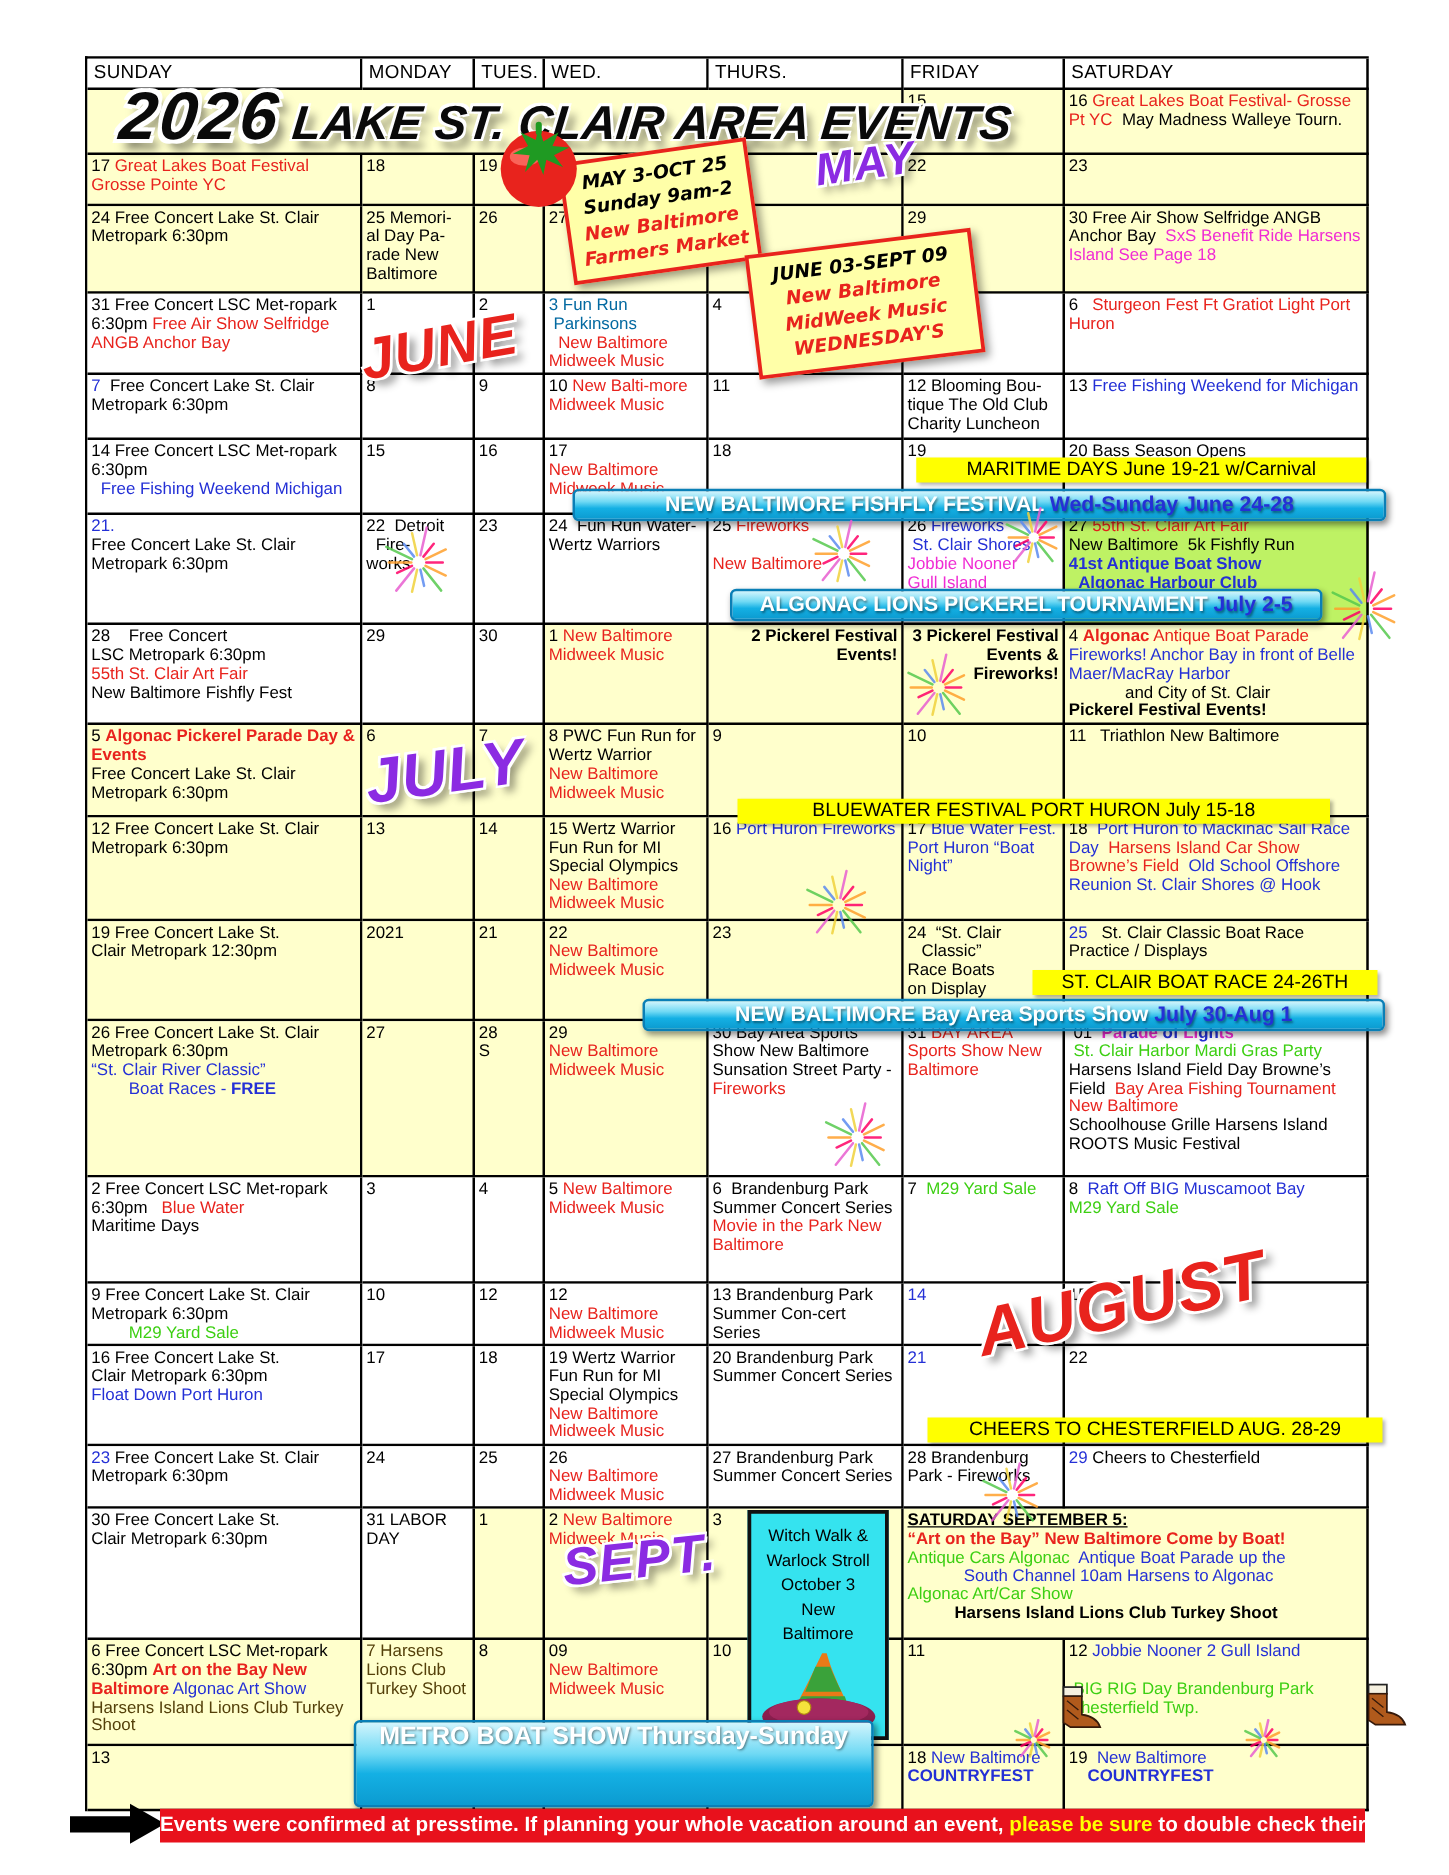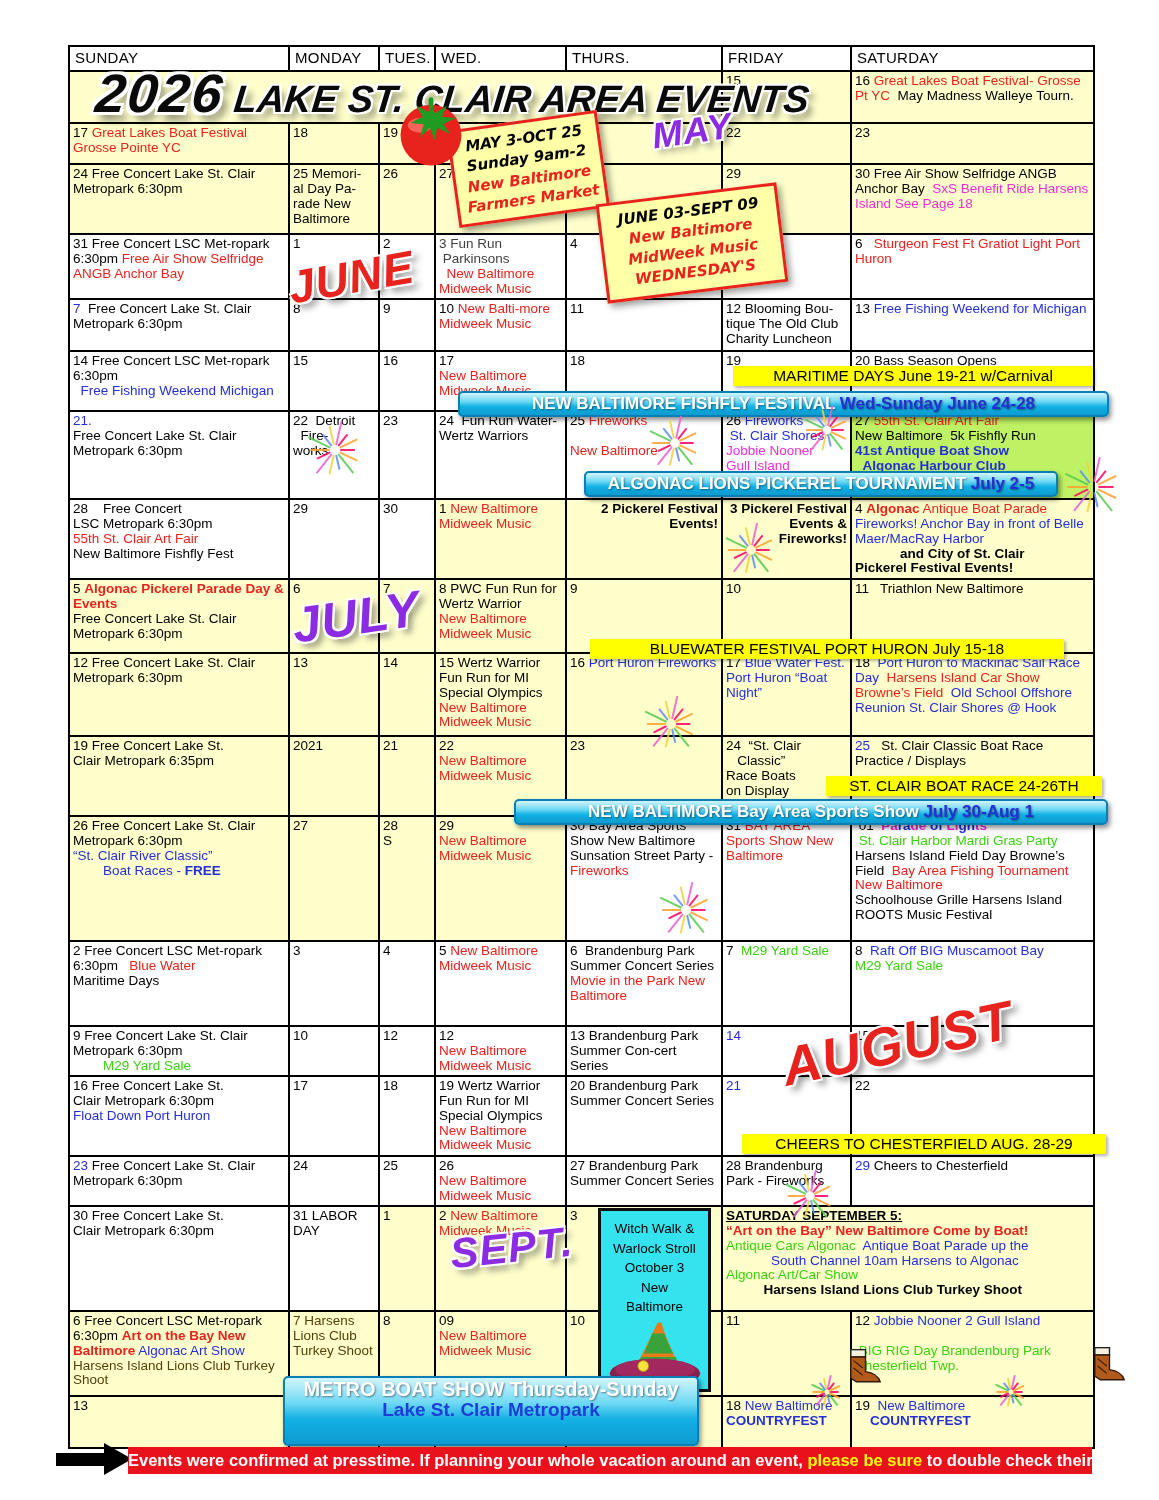--- a/index.html
+++ b/index.html
@@ -79,21 +79,21 @@
         <div class="cal-cell" style="width: 56px; height: 70px; background: rgb(255, 255, 204);"><span class="seg" style="color: rgb(0, 0, 0);">26</span></div>
         <div class="cal-cell" style="width: 131px; height: 70px; background: rgb(255, 255, 204);"><span class="seg" style="color: rgb(0, 0, 0);">27</span></div>
         <div class="cal-cell" style="width: 156px; height: 70px; background: rgb(255, 255, 204);"></div>
         <div class="cal-cell" style="width: 129px; height: 70px; background: rgb(255, 255, 204);"><span class="seg" style="color: rgb(0, 0, 0);">29</span></div>
         <div class="cal-cell" style="width: 243px; height: 70px; background: rgb(255, 255, 204);"><span class="seg" style="color: rgb(0, 0, 0);">30 Free Air Show Selfridge ANGB Anchor Bay  </span><span class="seg" style="color: rgb(240, 44, 212);">SxS Benefit Ride Harsens Island See Page 18</span></div>
       </div>
       <div class="cal-row">
         <div class="cal-cell" style="width: 220px; height: 65px; background: rgb(255, 255, 255);"><span class="seg" style="color: rgb(0, 0, 0);">31 Free Concert LSC Met-ropark 6:30pm </span><span class="seg" style="color: rgb(232, 35, 29);">Free Air Show Selfridge ANGB Anchor Bay</span></div>
         <div class="cal-cell" style="width: 90px; height: 65px; background: rgb(255, 255, 255);"><span class="seg" style="color: rgb(0, 0, 0);">1</span></div>
         <div class="cal-cell" style="width: 56px; height: 65px; background: rgb(255, 255, 255);"><span class="seg" style="color: rgb(0, 0, 0);">2</span></div>
-        <div class="cal-cell" style="width: 131px; height: 65px; background: rgb(255, 255, 255);"><span class="seg" style="color: #404040;">3 Fun Run
+        <div class="cal-cell" style="width: 131px; height: 65px; background: rgb(255, 255, 255);"><span class="seg" style="color: #0369a1;">3 Fun Run
  Parkinsons
 </span><span class="seg" style="color: rgb(232, 35, 29);">  New Baltimore Midweek Music</span></div>
         <div class="cal-cell" style="width: 156px; height: 65px; background: rgb(255, 255, 255);"><span class="seg" style="color: rgb(0, 0, 0);">4</span></div>
         <div class="cal-cell" style="width: 129px; height: 65px; background: rgb(255, 255, 255);"></div>
         <div class="cal-cell" style="width: 243px; height: 65px; background: rgb(255, 255, 255);"><span class="seg" style="color: rgb(0, 0, 0);">6   </span><span class="seg" style="color: rgb(232, 35, 29);">Sturgeon Fest Ft Gratiot Light Port Huron</span></div>
       </div>
       <div class="cal-row">
         <div class="cal-cell" style="width: 220px; height: 52px; background: rgb(255, 255, 255);"><span class="seg" style="color: rgb(36, 48, 214);">7</span><span class="seg" style="color: rgb(0, 0, 0);">  Free Concert Lake St. Clair Metropark 6:30pm</span></div>
         <div class="cal-cell" style="width: 90px; height: 52px; background: rgb(255, 255, 255);"><span class="seg" style="color: rgb(0, 0, 0);">8</span></div>
         <div class="cal-cell" style="width: 56px; height: 52px; background: rgb(255, 255, 255);"><span class="seg" style="color: rgb(0, 0, 0);">9</span></div>
@@ -138,21 +138,21 @@
 LSC Metropark 6:30pm
 </span><span class="seg" style="color: rgb(232, 35, 29);">55th St. Clair Art Fair
 </span><span class="seg" style="color: rgb(0, 0, 0);">New Baltimore Fishfly Fest</span></div>
         <div class="cal-cell" style="width: 90px; height: 80px; background: rgb(255, 255, 255);"><span class="seg" style="color: rgb(0, 0, 0);">29</span></div>
         <div class="cal-cell" style="width: 56px; height: 80px; background: rgb(255, 255, 255);"><span class="seg" style="color: rgb(0, 0, 0);">30</span></div>
         <div class="cal-cell" style="width: 131px; height: 80px; background: rgb(255, 255, 204);"><span class="seg" style="color: rgb(0, 0, 0);">1 </span><span class="seg" style="color: rgb(232, 35, 29);">New Baltimore Midweek Music</span></div>
         <div class="cal-cell" style="width: 156px; height: 80px; background: rgb(255, 255, 204); text-align: right;"><span class="seg" style="color: rgb(0, 0, 0); font-weight: bold;">2 Pickerel Festival Events!</span></div>
         <div class="cal-cell" style="width: 129px; height: 80px; background: rgb(255, 255, 204); text-align: right;"><span class="seg" style="color: rgb(0, 0, 0); font-weight: bold;">3 Pickerel Festival Events &amp; Fireworks!</span></div>
         <div class="cal-cell" style="width: 243px; height: 80px; background: rgb(255, 255, 204);"><span class="seg" style="color: rgb(0, 0, 0);">4 </span><span class="seg" style="color: rgb(232, 35, 29); font-weight: bold;">Algonac</span><span class="seg" style="color: rgb(232, 35, 29);"> Antique Boat Parade
 </span><span class="seg" style="color: rgb(36, 48, 214);">Fireworks! Anchor Bay in front of Belle Maer/MacRay Harbor
-</span><span class="seg" style="color: rgb(0, 0, 0); font-weight: bold;">            and City of St. Clair
+</span><span class="seg" style="color: rgb(0, 0, 0);">            and City of St. Clair
 </span><span class="seg" style="color: rgb(0, 0, 0); font-weight: bold;">Pickerel Festival Events!</span></div>
       </div>
       <div class="cal-row">
         <div class="cal-cell" style="width: 220px; height: 74px; background: rgb(255, 255, 204);"><span class="seg" style="color: rgb(0, 0, 0);">5 </span><span class="seg" style="color: rgb(232, 35, 29); font-weight: bold;">Algonac Pickerel Parade Day &amp; Events</span><span class="seg" style="color: rgb(0, 0, 0);">
 Free Concert Lake St. Clair Metropark 6:30pm</span></div>
         <div class="cal-cell" style="width: 90px; height: 74px; background: rgb(255, 255, 204);"><span class="seg" style="color: rgb(0, 0, 0);">6</span></div>
         <div class="cal-cell" style="width: 56px; height: 74px; background: rgb(255, 255, 204);"><span class="seg" style="color: rgb(0, 0, 0);">7</span></div>
         <div class="cal-cell" style="width: 131px; height: 74px; background: rgb(255, 255, 204);"><span class="seg" style="color: rgb(0, 0, 0);">8 PWC Fun Run for Wertz Warrior
 </span><span class="seg" style="color: rgb(232, 35, 29);">New Baltimore Midweek Music</span></div>
         <div class="cal-cell" style="width: 156px; height: 74px; background: rgb(255, 255, 204);"><span class="seg" style="color: rgb(0, 0, 0);">9</span></div>
@@ -164,21 +164,21 @@
         <div class="cal-cell" style="width: 90px; height: 83px; background: rgb(255, 255, 204);"><span class="seg" style="color: rgb(0, 0, 0);">13</span></div>
         <div class="cal-cell" style="width: 56px; height: 83px; background: rgb(255, 255, 204);"><span class="seg" style="color: rgb(0, 0, 0);">14</span></div>
         <div class="cal-cell" style="width: 131px; height: 83px; background: rgb(255, 255, 204);"><span class="seg" style="color: rgb(0, 0, 0);">15 Wertz Warrior Fun Run for MI Special Olympics
 </span><span class="seg" style="color: rgb(232, 35, 29);">New Baltimore Midweek Music</span></div>
         <div class="cal-cell" style="width: 156px; height: 83px; background: rgb(255, 255, 204);"><span class="seg" style="color: rgb(0, 0, 0);">16 </span><span class="seg" style="color: rgb(36, 48, 214);">Port Huron Fireworks</span></div>
         <div class="cal-cell" style="width: 129px; height: 83px; background: rgb(255, 255, 204);"><span class="seg" style="color: rgb(0, 0, 0);">17 </span><span class="seg" style="color: rgb(36, 48, 214);">Blue Water Fest. Port Huron “Boat Night”</span></div>
         <div class="cal-cell" style="width: 243px; height: 83px; background: rgb(255, 255, 204);"><span class="seg" style="color: rgb(0, 0, 0);">18  </span><span class="seg" style="color: rgb(36, 48, 214);">Port Huron to Mackinac Sail Race Day  </span><span class="seg" style="color: rgb(232, 35, 29);">Harsens Island Car Show Browne’s Field  </span><span class="seg" style="color: rgb(36, 48, 214);">Old School Offshore Reunion St. Clair Shores @ Hook</span></div>
       </div>
       <div class="cal-row">
         <div class="cal-cell" style="width: 220px; height: 80px; background: rgb(255, 255, 204);"><span class="seg" style="color: rgb(0, 0, 0);">19 Free Concert Lake St.
-Clair Metropark 6:35pm</span></div>
+Clair Metropark 12:30pm</span></div>
         <div class="cal-cell" style="width: 90px; height: 80px; background: rgb(255, 255, 204);"><span class="seg" style="color: rgb(0, 0, 0);">2021</span></div>
         <div class="cal-cell" style="width: 56px; height: 80px; background: rgb(255, 255, 204);"><span class="seg" style="color: rgb(0, 0, 0);">21</span></div>
         <div class="cal-cell" style="width: 131px; height: 80px; background: rgb(255, 255, 204);"><span class="seg" style="color: rgb(0, 0, 0);">22
 </span><span class="seg" style="color: rgb(232, 35, 29);">New Baltimore Midweek Music</span></div>
         <div class="cal-cell" style="width: 156px; height: 80px; background: rgb(255, 255, 204);"><span class="seg" style="color: rgb(0, 0, 0);">23</span></div>
         <div class="cal-cell" style="width: 129px; height: 80px; background: rgb(255, 255, 204);"><span class="seg" style="color: rgb(0, 0, 0);">24  “St. Clair
    Classic”
 Race Boats
 on Display</span></div>
         <div class="cal-cell" style="width: 243px; height: 80px; background: rgb(255, 255, 204);"><span class="seg" style="color: rgb(36, 48, 214);">25</span><span class="seg" style="color: rgb(0, 0, 0);">   St. Clair Classic Boat Race Practice / Displays</span></div>
@@ -320,21 +320,20 @@
             <path d="M58 4 C50 20 44 34 36 48 L80 48 C72 32 66 18 62 4 Z" fill="#e87a18"></path>
             <path d="M52 16 C49 24 46 31 43 38 L75 38 C71 30 68 23 65 16 Z" fill="#3aa23a"></path>
             <path d="M40 42 L78 42 L80 48 L36 48 Z" fill="#3aa23a"></path>
             <ellipse cx="55" cy="60" rx="50" ry="16" fill="#8a1f4f"></ellipse>
             <ellipse cx="55" cy="56" rx="44" ry="12" fill="#a3285f"></ellipse>
             <circle cx="42" cy="52" r="6" fill="#f5e23c" stroke="#b08a10"></circle>
           </svg></div>
       </div>
       <div class="ovl bcyan" style="left: 283px; top: 1376px; width: 400px; height: 64px;">
         <div class="metro-l1"><span>METRO BOAT SHOW </span><span style="font-weight: bold;">Thursday-Sunday</span></div>
-        <div class="metro-sub">Lake St. Clair Metropark</div>
       </div>
       <div class="ovl" style="left: 392px; top: 90px;"><svg width="78" height="78" viewBox="0 0 64 64">
           <circle cx="32" cy="37" r="25" fill="#e8231d"></circle>
           <ellipse cx="23" cy="29" rx="10" ry="6" fill="#ff7a6e" opacity=".75"></ellipse>
           <path d="M32 9 L35 19 L45 13 L41 22 L52 23 L42 28 L48 36 L37 31 L35 41 L31 31 L23 39 L26 28 L15 27 L25 22 L20 13 L30 18 Z" fill="#1f9a22"></path>
           <rect x="30" y="6" width="4" height="9" rx="2" fill="#1f9a22"></rect>
         </svg></div>
       <div class="ovl" style="left: 305px; top: 420px;"><svg width="60" height="60" viewBox="0 0 60 60">
           <line x1="36" y1="30" x2="49.2" y2="30" stroke="#f06" stroke-width="2" stroke-linecap="round" opacity="0.85"></line>
           <line x1="35.40581320741452" y1="32.60330243470535" x2="51.62325282965806" y2="40.413209738821394" stroke="#ffa02c" stroke-width="2" stroke-linecap="round" opacity="0.85"></line>

